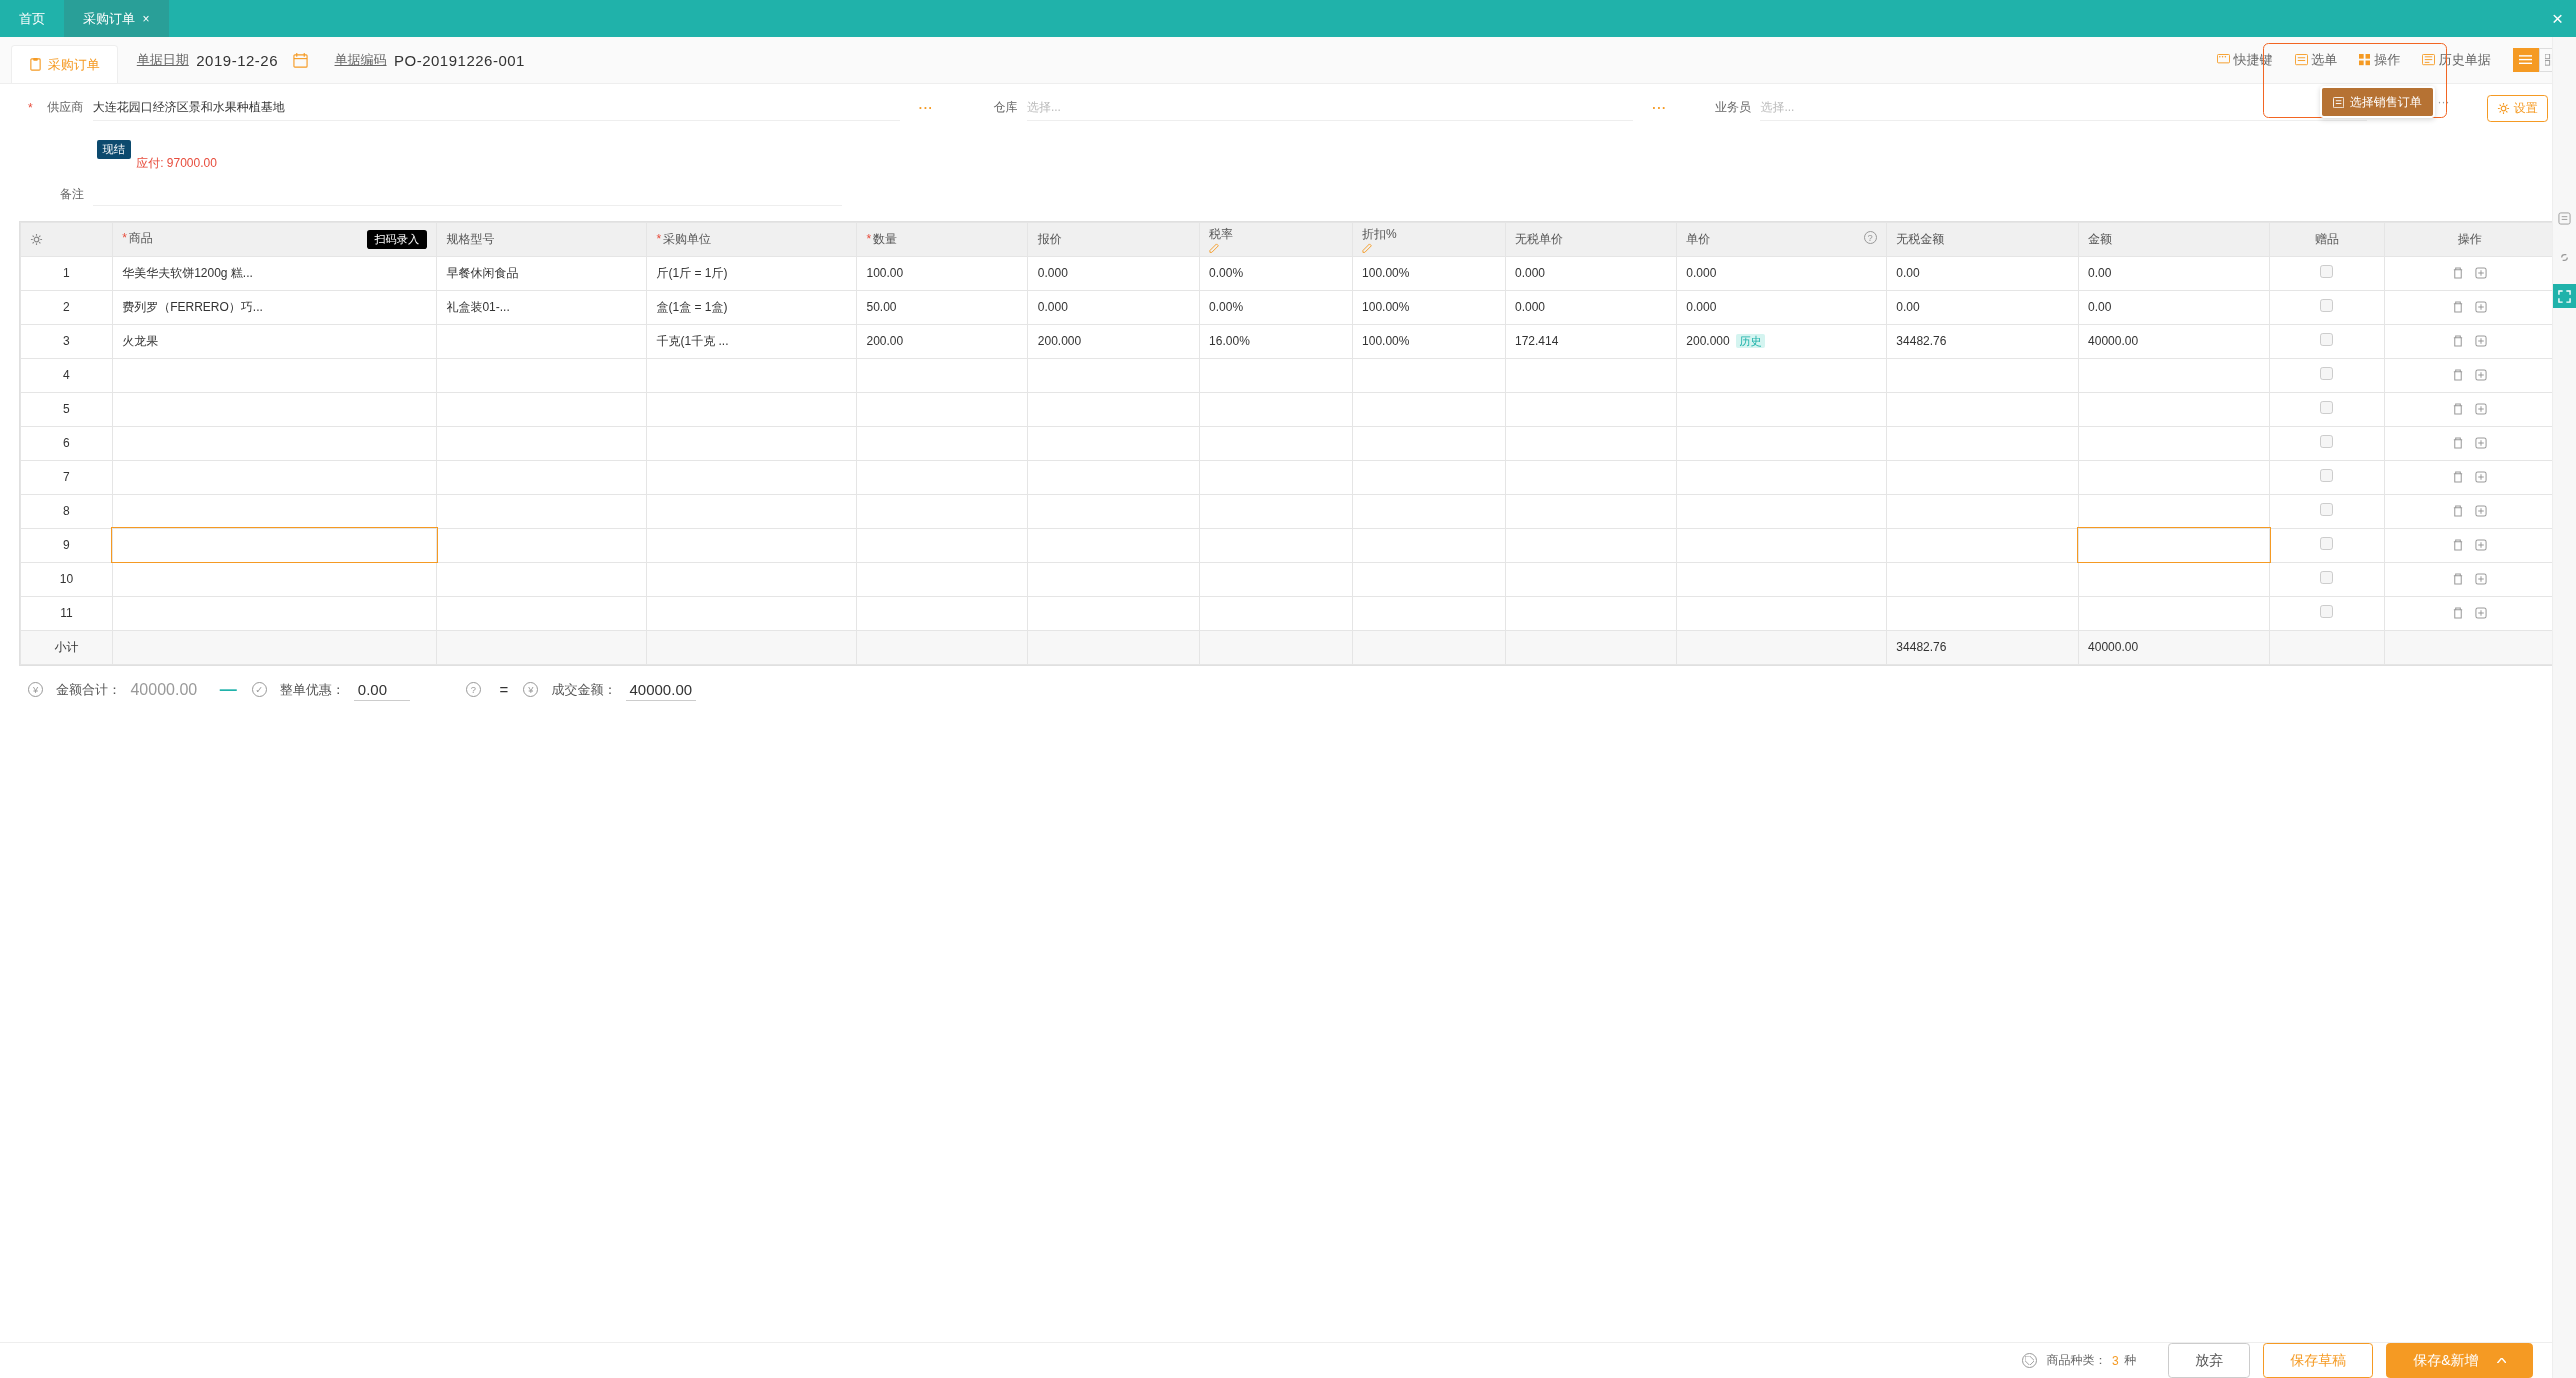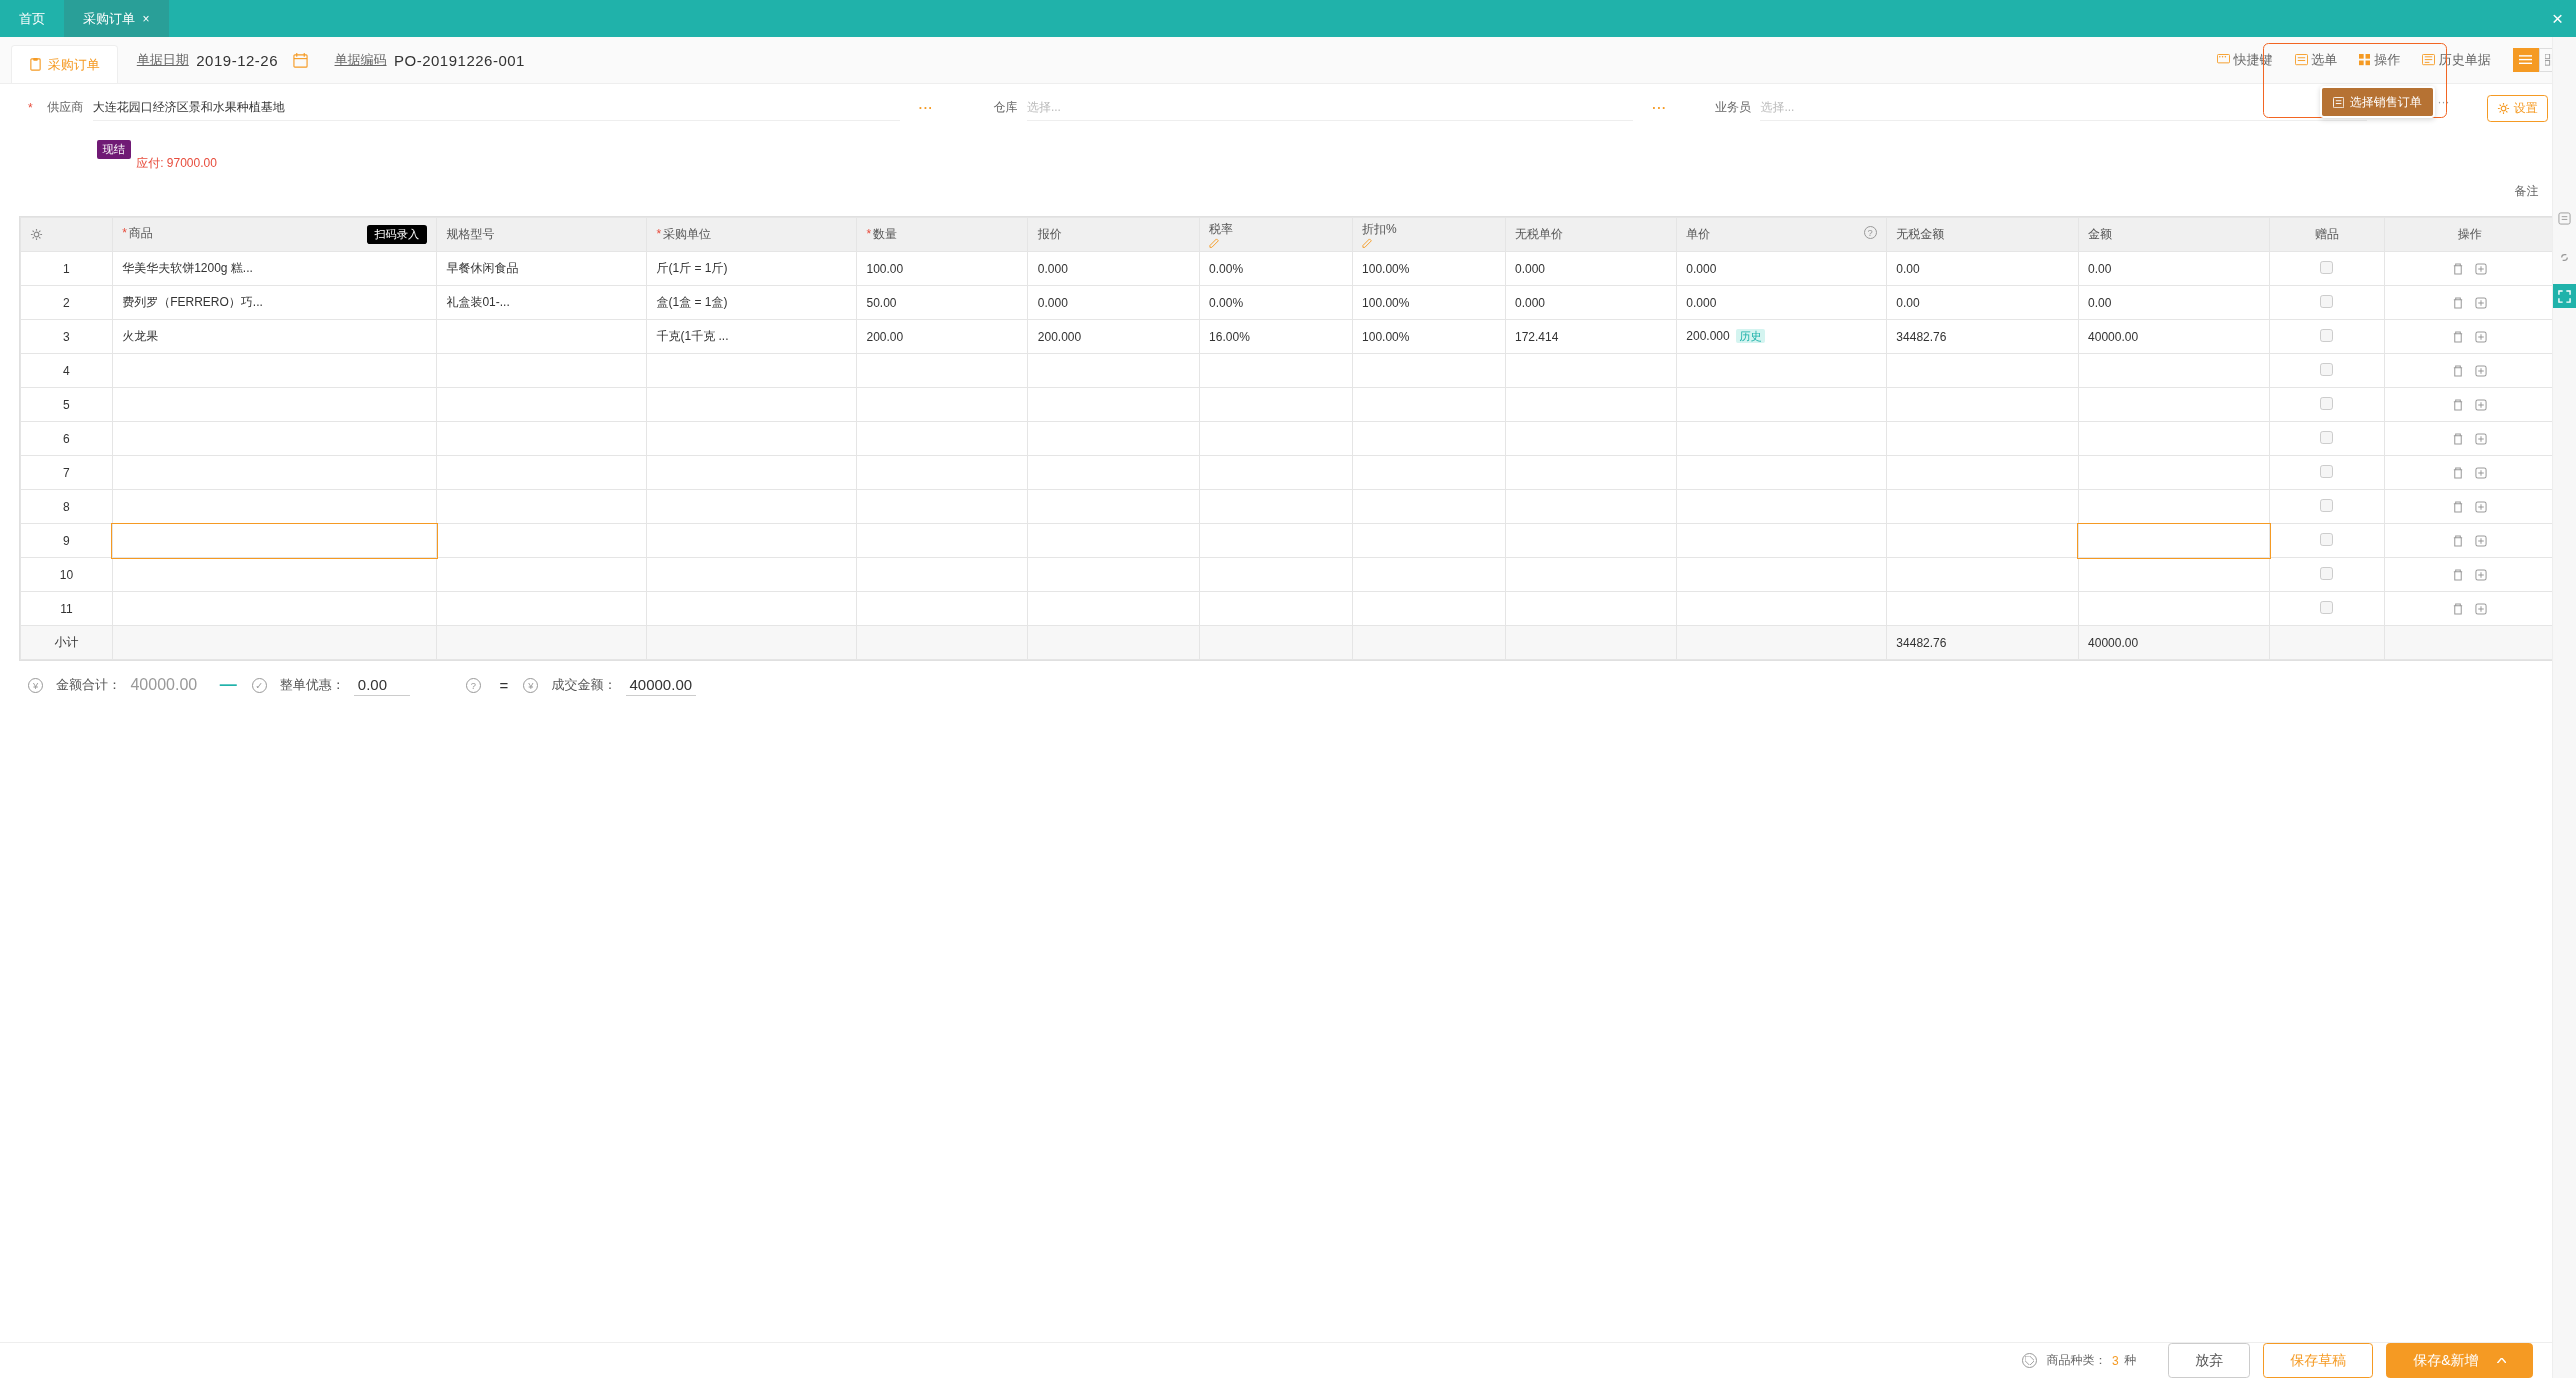--- a/index.html
+++ b/index.html
@@ -31,25 +31,25 @@
 
 
 .form-area { padding: 11.2px 28px 7.5px 28px; background: #fff; }
 .form-row { display: flex; align-items: flex-start; gap: 37px; }
 .form-field { display: flex; align-items: center; position: relative; }
 .form-field .req { color: #e74c3c; margin-right: 3.7px; }
 .form-field .flabel { color: #666; width: 47px; text-align: right; margin-right: 9.4px; }
 .form-field .fvalue { color: #333; min-width: 187px; border-bottom: 0.9px solid #eee; padding: 3.7px 0; }
 .form-field .placeholder { color: #bbb; }
 .form-field .more { color: #f59a23; margin-left: 19px; font-weight: bold; letter-spacing: 0.9px; cursor: pointer; }
-.badge-red { background: #701a75; color: #fff; padding: 1.9px 5.6px; font-size: 11.2px; border-radius: 1.9px; }
+.badge-red { background: #0c4a6e; color: #fff; padding: 1.9px 5.6px; font-size: 11.2px; border-radius: 1.9px; }
 .pay-info { color: #e74c3c; margin-left: 5.6px; font-size: 12px; margin-top: 28px; }
 .settings-btn { margin-left: auto; border: 0.9px solid #f59a23; color: #f59a23; padding: 3.7px 9.4px; border-radius: 3.7px; display: flex; align-items: center; gap: 3.7px; cursor: pointer; font-size: 12px; }
 .form-row2 { display: flex; align-items: center; margin-top: 5.6px; }
-.remark-row { margin-top: 11.2px; display: flex; align-items: flex-end; flex-direction: column; }
+.remark-row { margin-top: 11.2px; display: flex; align-items: center; }
 .remark-row .flabel { color: #666; width: 56px; text-align: right; margin-right: 9.4px; }
 .remark-row .finput { flex: 1; max-width: 749px; border-bottom: 0.9px solid #eee; height: 22.5px; }
 
 
 .table-wrap { margin: 7.5px 19px 0 19px; border: 0.9px solid #e0e0e0; }
 .tbl { width: 100%; border-collapse: collapse; table-layout: fixed; }
 .tbl th, .tbl td { border: 0.9px solid #e5e5e5; padding: 0 9.4px; height: 34px; text-align: left; font-weight: normal; font-size: 12px; overflow: hidden; white-space: nowrap; text-overflow: ellipsis; }
 .tbl th { background: #f0f0f0; color: #555; }
 .tbl .req-col::before { content: "*"; color: #e74c3c; margin-right: 1.9px; }
 .tbl td.center, .tbl th.center { text-align: center; }

